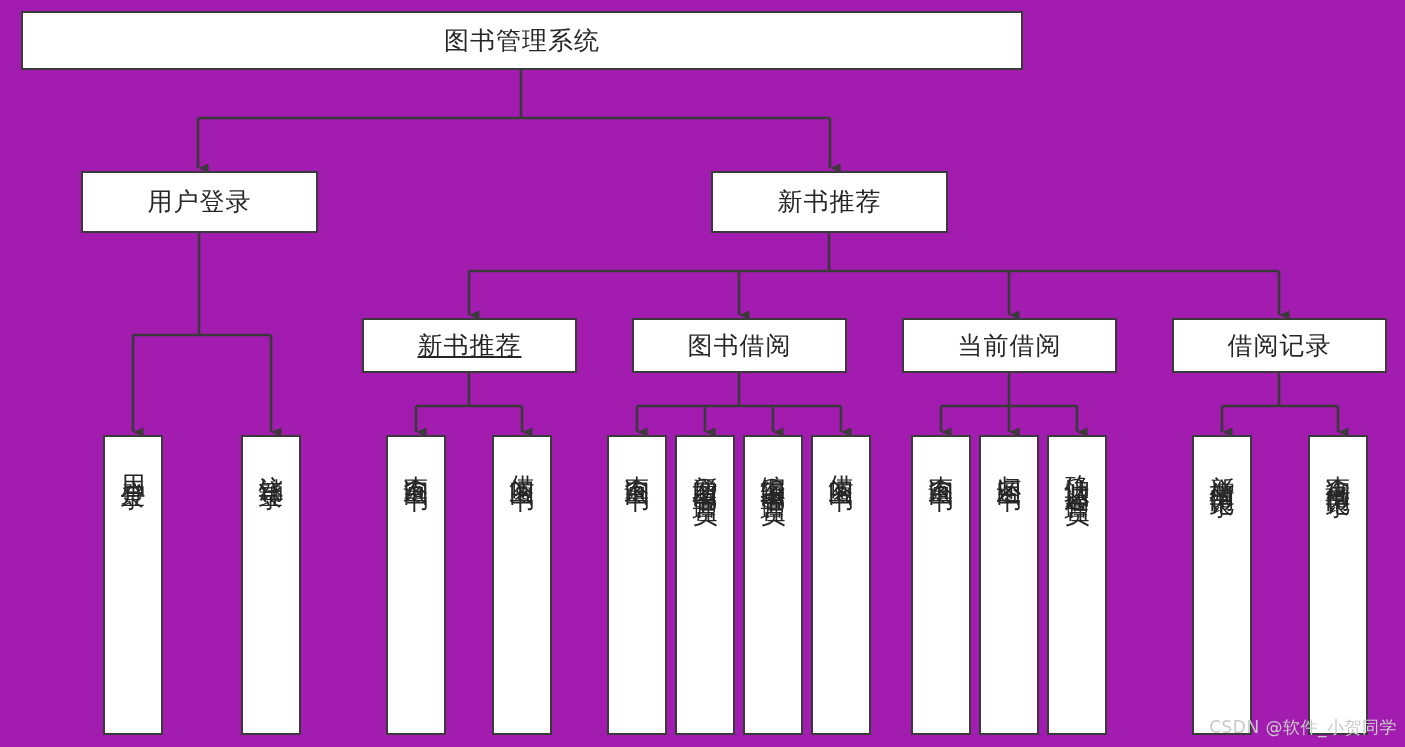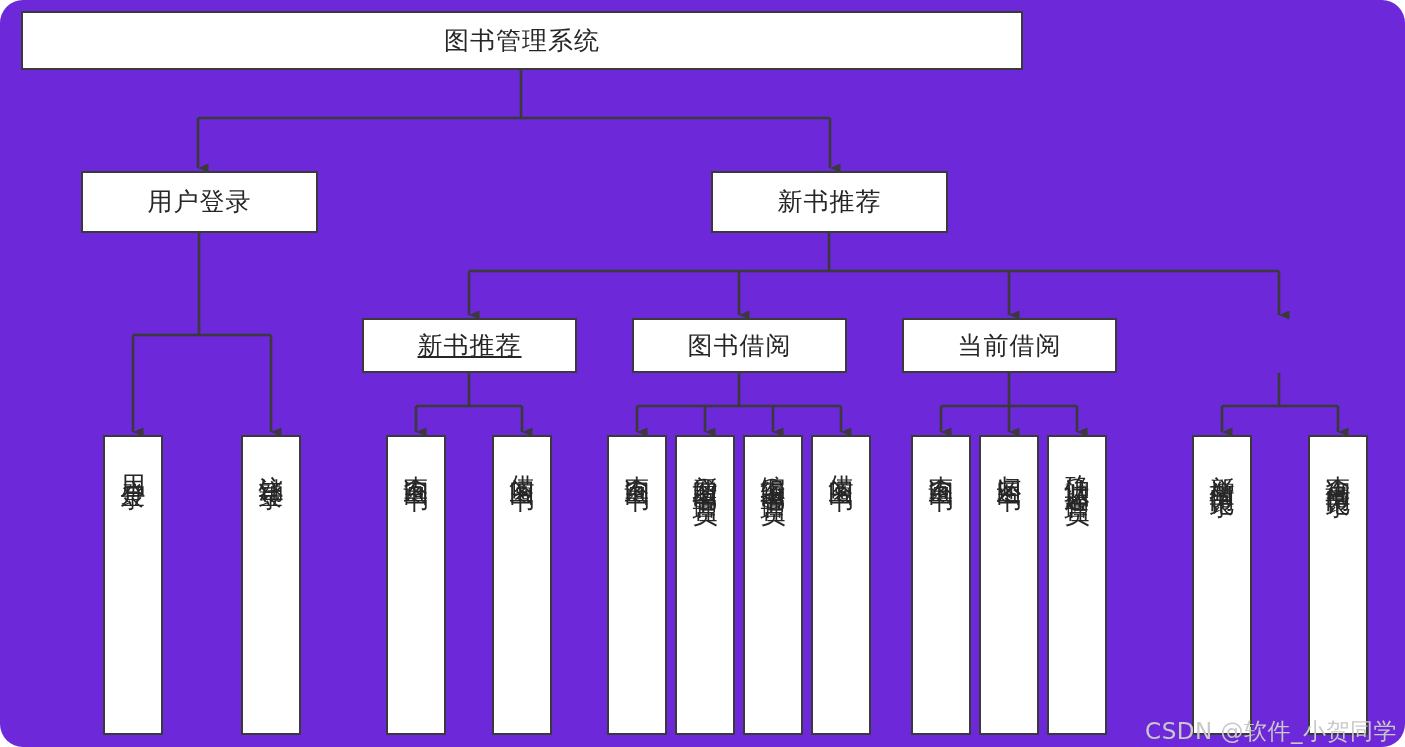--- a/index.html
+++ b/index.html
@@ -11,22 +11,21 @@
   body {
     font-family: "DejaVu Sans", "Liberation Sans", sans-serif;
     width: 1405px;
     height: 747px;
     overflow: hidden;
   }
   #diagram-root {
     position: relative;
     width: 1405px;
     height: 747px;
-    background: #6d28d9;
-    border-radius: 23px;
+    background: #a21caf;
   }
   svg#connector-layer {
     position: absolute;
     left: 0;
     top: 0;
     width: 1405px;
     height: 747px;
     pointer-events: none;
   }
   .node {
@@ -63,22 +62,22 @@
     writing-mode: vertical-rl;
     text-orientation: upright;
     font-size: 25px;
     line-height: 1.0;
     letter-spacing: 4px;
     white-space: nowrap;
   }
   #watermark {
     position: absolute;
     right: 8px;
-    bottom: 0;
-    font-size: 23px;
+    bottom: 8px;
+    font-size: 17px;
     color: #c9c9c9;
     letter-spacing: 0.5px;
     white-space: nowrap;
     user-select: none;
   }
 </style>
 </head>
 <body>
 
 <div id="diagram-root">
@@ -146,20 +145,23 @@
 
   <div class="node horiz" style="left:362px; top:318px; width:215px; height:55px;text-decoration:underline;">
     <span class="label">新书推荐</span>
   </div>
   <div class="node horiz" style="left:902px; top:318px; width:215px; height:55px;">
     <span class="label">当前借阅</span>
   </div>
   <div class="node horiz" style="left:632px; top:318px; width:215px; height:55px;">
     <span class="label">图书借阅</span>
   </div>
+  <div class="node horiz" style="left:1172px; top:318px; width:215px; height:55px;">
+    <span class="label">借阅记录</span>
+  </div>
 
   <div class="node leaf" style="left:103px; top:435px; width:60px; height:300px;">
     <span class="label">用户登录</span>
   </div>
   <div class="node leaf" style="left:241px; top:435px; width:60px; height:300px;">
     <span class="label">注销登录</span>
   </div>
 
   <div class="node leaf" style="left:386px; top:435px; width:60px; height:300px;">
     <span class="label">查询图书</span>

